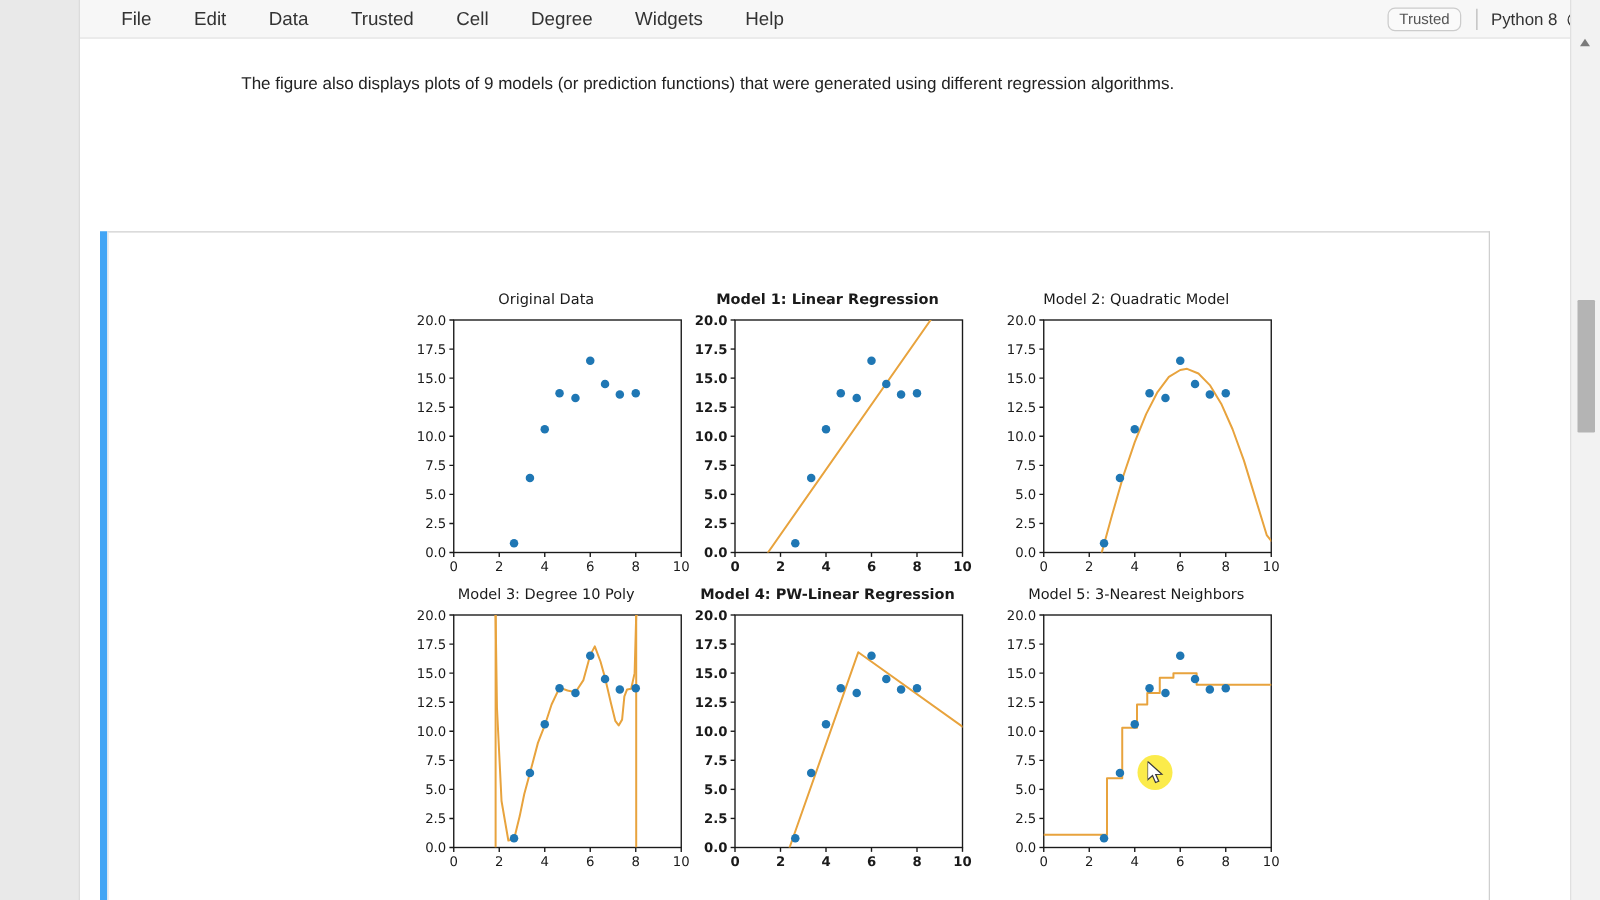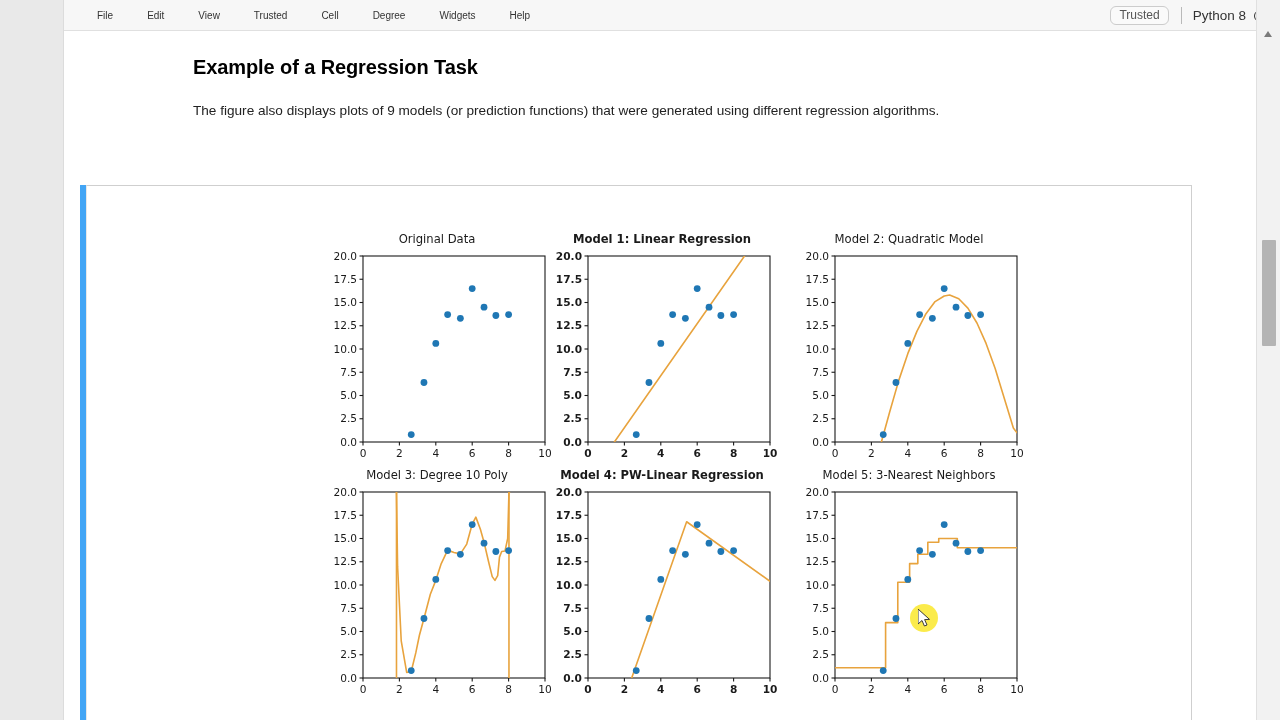--- a/index.html
+++ b/index.html
@@ -33,21 +33,21 @@
     position: absolute; left: 64px; top: 0;
     width: 1216px; height: 31px;
     background: #f7f7f7;
     border-bottom: 1px solid #e0e0e0;
   }
   .menu-items {
     position: absolute; left: 16px; top: 0;
     height: 31px; display: flex; align-items: center;
   }
   .menu-item {
-    font-size: 10px; color: #333;
+    font-size: 15px; color: #333;
     padding: 0 17px; height: 24px;
     display: flex; align-items: center;
     cursor: pointer; white-space: nowrap;
   }
 
   .menubar-right {
     position: absolute; right: 14px; top: 0;
     height: 31px; display: flex; align-items: center; gap: 12px;
   }
   .trusted-badge {
@@ -168,40 +168,39 @@
 
 <div id="app">
 
   <div class="gutter-left"></div>
   <div class="gutter-left-line"></div>
 
   <div class="menubar">
     <div class="menu-items">
       <div class="menu-item">File</div>
       <div class="menu-item">Edit</div>
-      <div class="menu-item">View</div>
+      <div class="menu-item">Data</div>
       <div class="menu-item">Trusted</div>
       <div class="menu-item">Cell</div>
       <div class="menu-item">Degree</div>
       <div class="menu-item">Widgets</div>
       <div class="menu-item">Help</div>
     </div>
     <div class="menubar-right">
       <div class="trusted-badge">Trusted</div>
       <div class="kernel-box">
         <span class="kernel-name">Python 8</span>
         <span class="kernel-indicator"></span>
       </div>
     </div>
   </div>
 
   <div class="notebook">
 
     <div class="md-cell">
-      <div class="md-h1">Example of a Regression Task</div>
       <div class="md-p">The figure also displays plots of 9 models (or prediction functions) that were generated using different regression algorithms.</div>
     </div>
 
     <div class="out-cell">
       <div class="cell-select-bar"></div>
       <div class="out-frame">
 
         <div class="figure" id="figure">
 
         <div class="plot r0 c0">

